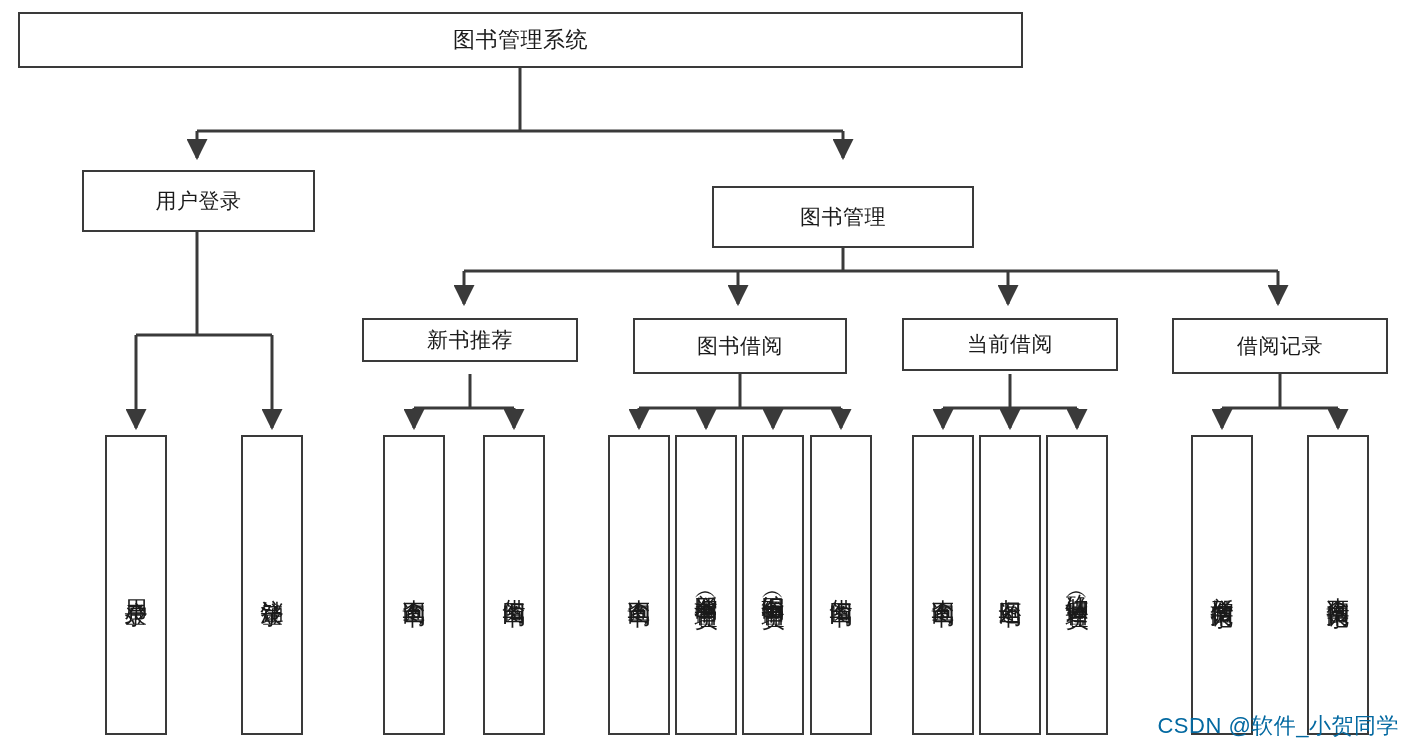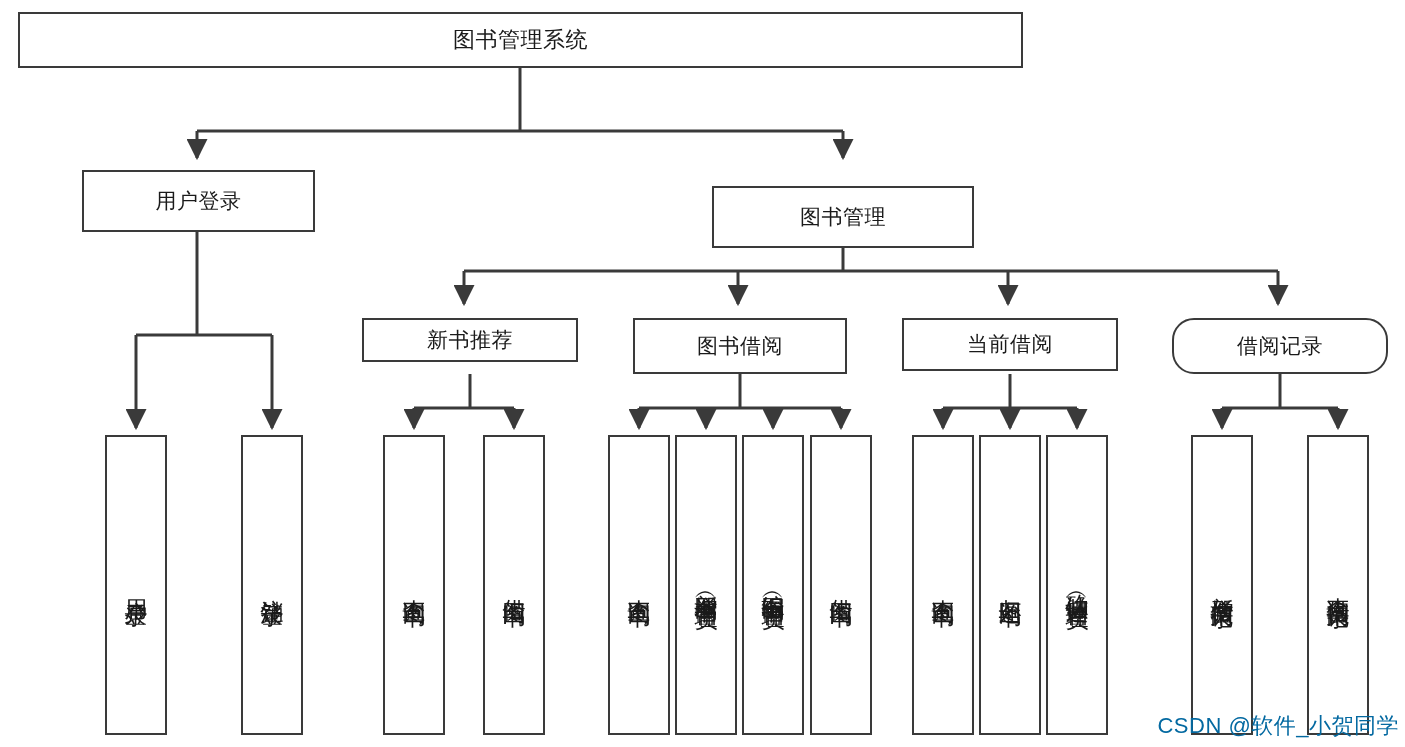--- a/index.html
+++ b/index.html
@@ -141,21 +141,21 @@
 
   <div class="node horizontal" style="left:362px; top:318px; width:216px; height:44px;">
     <span class="node-label">新书推荐</span>
   </div>
   <div class="node horizontal" style="left:633px; top:318px; width:214px; height:56px;justify-content:center;">
     <span class="node-label">图书借阅</span>
   </div>
   <div class="node horizontal" style="left:902px; top:318px; width:216px; height:53px;">
     <span class="node-label">当前借阅</span>
   </div>
-  <div class="node horizontal" style="left:1172px; top:318px; width:216px; height:56px;border-radius:22px;">
+  <div class="node horizontal" style="left:1172px; top:318px; width:216px; height:56px;">
     <span class="node-label">借阅记录</span>
   </div>
 
   <div class="node vertical" style="left:105px; top:435px; width:62px; height:300px;">
     <span class="node-label">用户登录</span>
   </div>
   <div class="node vertical" style="left:241px; top:435px; width:62px; height:300px;">
     <span class="node-label">注销登录</span>
   </div>
 

